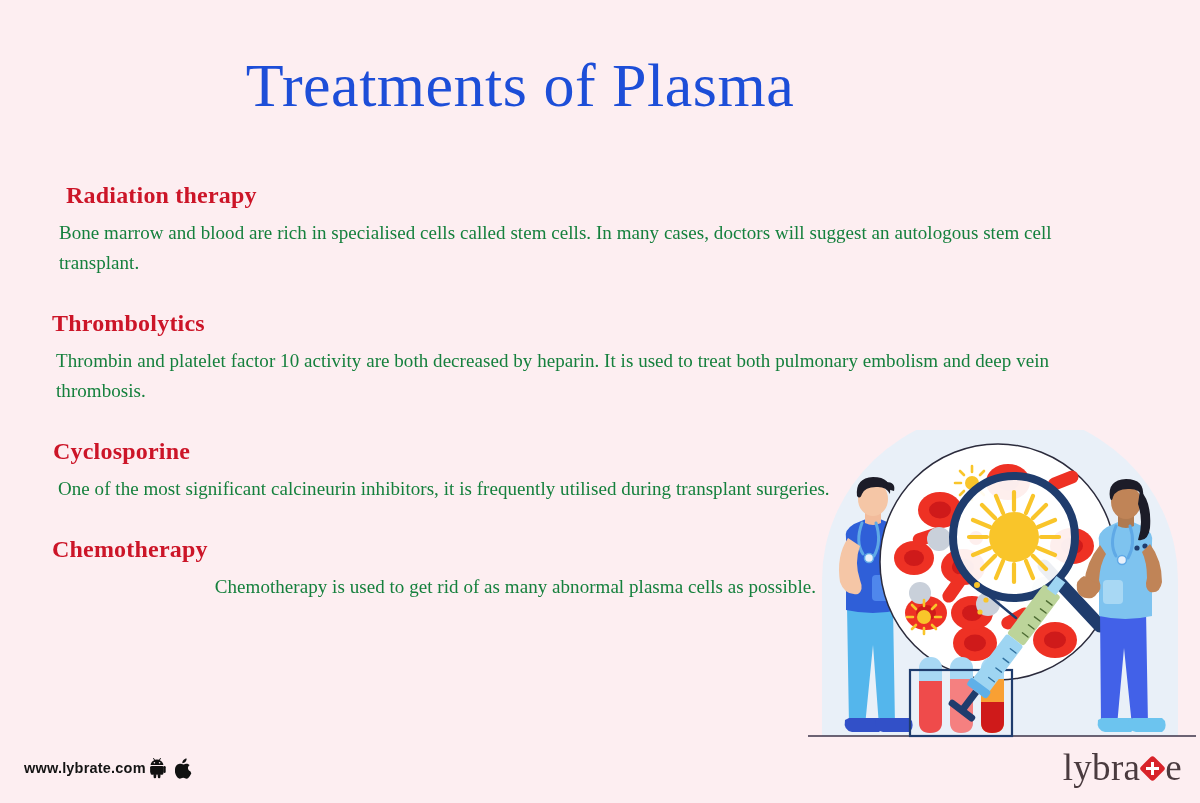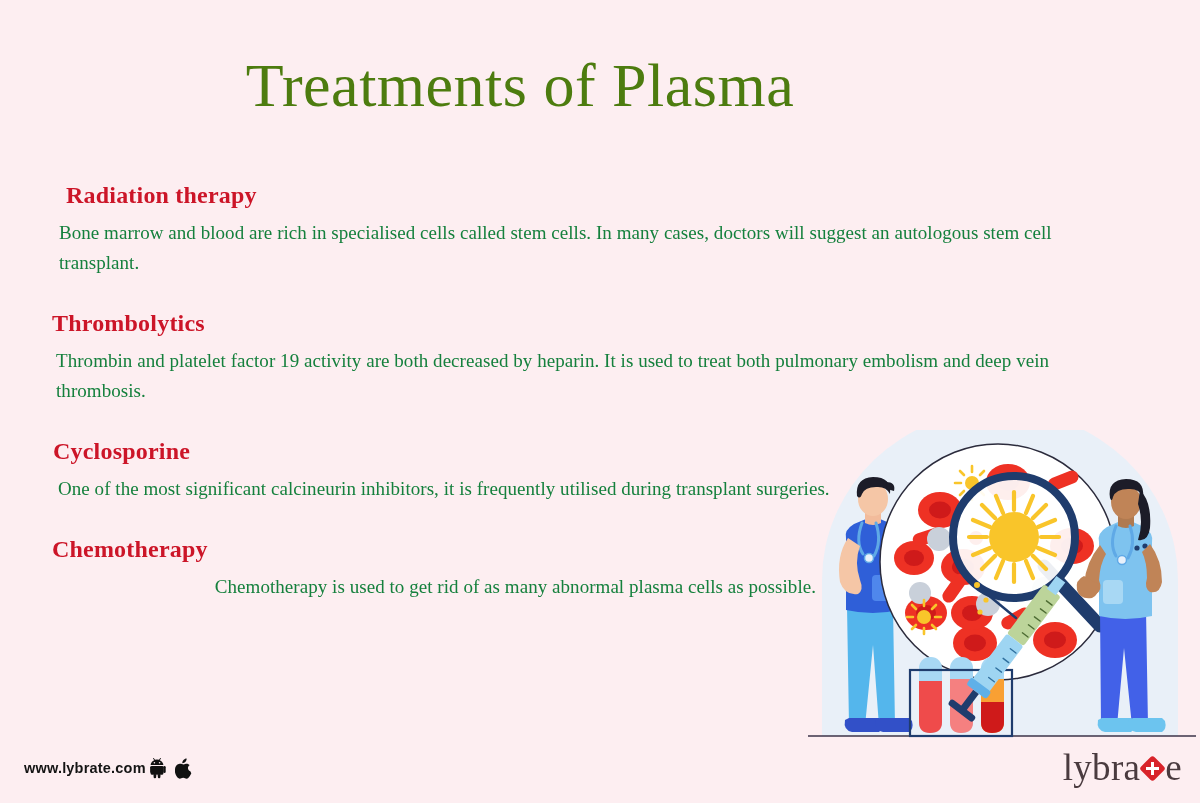--- a/index.html
+++ b/index.html
@@ -20,21 +20,21 @@
   .page-title {
     position: absolute;
     top: 48px;
     left: 0;
     width: 1040px;
     text-align: center;
     font-family: "Liberation Serif", "DejaVu Serif", serif;
     font-size: 62px;
     line-height: 74px;
     font-weight: 400;
-    color: #4d7c0f;
+    color: #1d4ed8;
     letter-spacing: 0.5px;
   }
 
   
   .content {
     position: absolute;
     top: 180px;
     left: 52px;
     width: 1040px;
   }
@@ -169,21 +169,21 @@
 
 <div class="content">
 
   <div class="section sec-0">
     <h2 class="section-heading">Radiation therapy</h2>
     <p class="section-body">Bone marrow and blood are rich in specialised cells called stem cells. In many cases, doctors will suggest an autologous stem cell transplant.</p>
   </div>
 
   <div class="section sec-1">
     <h2 class="section-heading">Thrombolytics</h2>
-    <p class="section-body">Thrombin and platelet factor 19 activity are both decreased by heparin. It is used to treat both pulmonary embolism and deep vein thrombosis.</p>
+    <p class="section-body">Thrombin and platelet factor 10 activity are both decreased by heparin. It is used to treat both pulmonary embolism and deep vein thrombosis.</p>
   </div>
 
   <div class="section sec-2">
     <h2 class="section-heading">Cyclosporine</h2>
     <p class="section-body">One of the most significant calcineurin inhibitors, it is frequently utilised during transplant surgeries.</p>
   </div>
 
   <div class="section sec-3">
     <h2 class="section-heading">Chemotherapy</h2>
     <p class="section-body">Chemotherapy is used to get rid of as many abnormal plasma cells as possible.</p>

